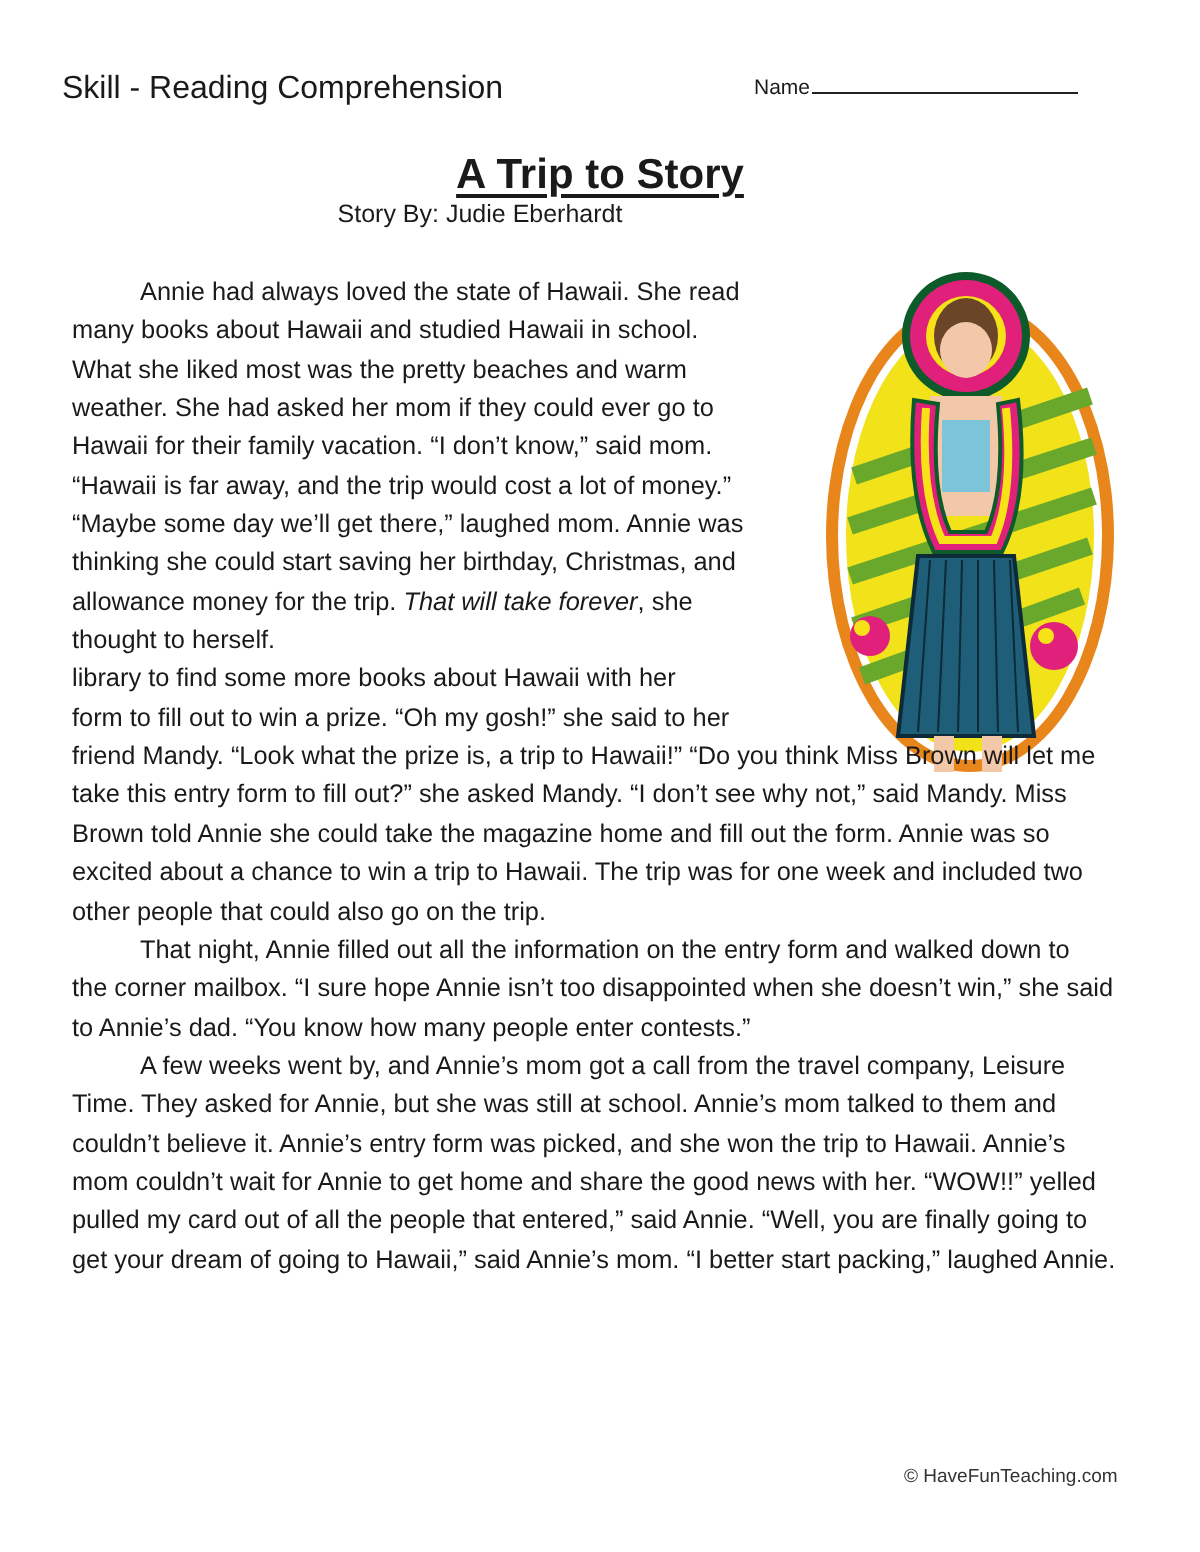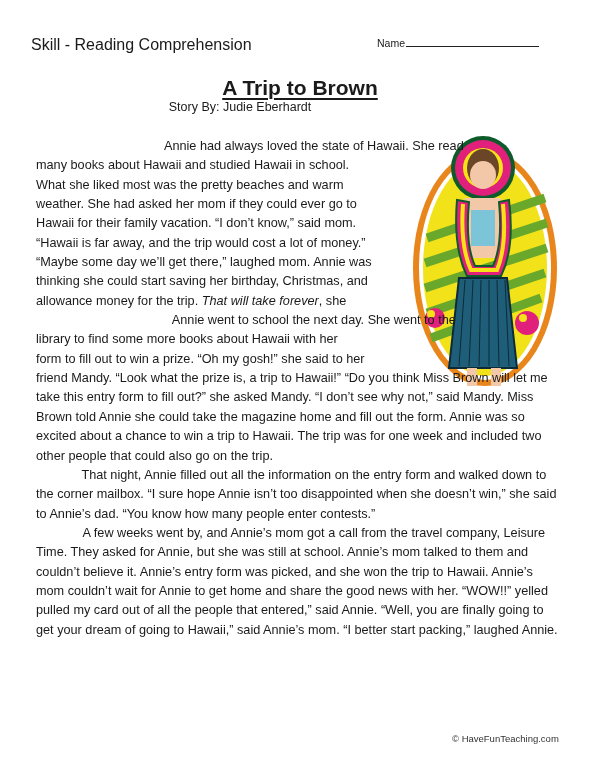--- a/index.html
+++ b/index.html
@@ -7,31 +7,31 @@
          font-family:"Liberation Sans", sans-serif; color:#1a1a1a; }
   .hdr-left { position:absolute; left:31px; top:36px; font-size:16px; }
   .hdr-right { position:absolute; left:377px; top:36px; font-size:10.5px; }
   .hdr-right .line { display:inline-block; width:133px; border-bottom:1px solid #222; height:10px; vertical-align:baseline; margin-left:1px;}
   .title { position:absolute; left:0; width:600px; top:76px; text-align:center;
            font-size:21px; font-weight:bold; }
   .title span { text-decoration:underline; text-decoration-thickness:2px; text-underline-offset:3px; }
   .byline { position:absolute; left:0; width:480px; top:100px; text-align:center; font-size:12.5px; }
   .body { position:absolute; left:36px; top:137px; font-size:12.7px; line-height:19.35px; }
   .ln { white-space:nowrap; display:block; height:19.35px; }
-  .ind { padding-left:34px;text-align:center; }
+  .ind { padding-left:34px; }
   .footer { position:absolute; left:452px; top:733px; font-size:9.5px; color:#333; }
   .art { position:absolute; left:405px; top:128px; width:160px; height:270px; }
 </style>
 </head>
 <body>
 
 <div class="hdr-left">Skill - Reading Comprehension</div>
 <div class="hdr-right"><span>Name</span><span class="line"></span></div>
 
-<div class="title"><span>A Trip to Brown</span></div>
+<div class="title"><span>A Trip to Story</span></div>
 <div class="byline">Story By: Judie Eberhardt</div>
 
 <div class="art">
   <svg width="160" height="270" viewBox="0 0 160 270">
     <ellipse cx="80" cy="140" rx="72" ry="118" fill="#e8861c"></ellipse>
     <ellipse cx="80" cy="140" rx="66" ry="112" fill="#fff"></ellipse>
     <ellipse cx="80" cy="140" rx="62" ry="108" fill="#f2e21a"></ellipse>
     <g stroke="#6aa82c" stroke-width="9">
       <line x1="22" y1="110" x2="140" y2="70"></line>
       <line x1="20" y1="135" x2="142" y2="95"></line>
@@ -76,21 +76,21 @@
 <div class="body" id="story-body">
     <span class="ln ind">Annie had always loved the state of Hawaii. She read</span>
     <span class="ln">many books about Hawaii and studied Hawaii in school.</span>
     <span class="ln">What she liked most was the pretty beaches and warm</span>
     <span class="ln">weather. She had asked her mom if they could ever go to</span>
     <span class="ln">Hawaii for their family vacation. “I don’t know,” said mom.</span>
     <span class="ln">“Hawaii is far away, and the trip would cost a lot of money.”</span>
     <span class="ln">“Maybe some day we’ll get there,” laughed mom. Annie was</span>
     <span class="ln">thinking she could start saving her birthday, Christmas, and</span>
     <span class="ln"><span>allowance money for the trip. </span><i>That will take forever</i><span>, she</span></span>
-    <span class="ln ind">Annie  went to school the next day. She went to the</span>
+    <span class="ln">thought to herself.</span>
     <span class="ln">library to find some more books about Hawaii with her</span>
     <span class="ln">form to fill out to win a prize. “Oh my gosh!” she said to her</span>
     <span class="ln">friend Mandy. “Look what the prize is, a trip to Hawaii!” “Do you think Miss Brown will let me</span>
     <span class="ln">take this entry form to fill out?” she asked Mandy. “I don’t see why not,” said Mandy. Miss</span>
     <span class="ln">Brown told Annie she could take the magazine home and fill out the form. Annie was so</span>
     <span class="ln">excited about a chance to win a trip to Hawaii. The trip was for one week and included two</span>
     <span class="ln">other people that could also go on the trip.</span>
     <span class="ln ind">That night, Annie filled out all the information on the entry form and walked down to</span>
     <span class="ln">the corner mailbox. “I sure hope Annie isn’t too disappointed when she doesn’t win,” she said</span>
     <span class="ln">to Annie’s dad. “You know how many people enter contests.”</span>

